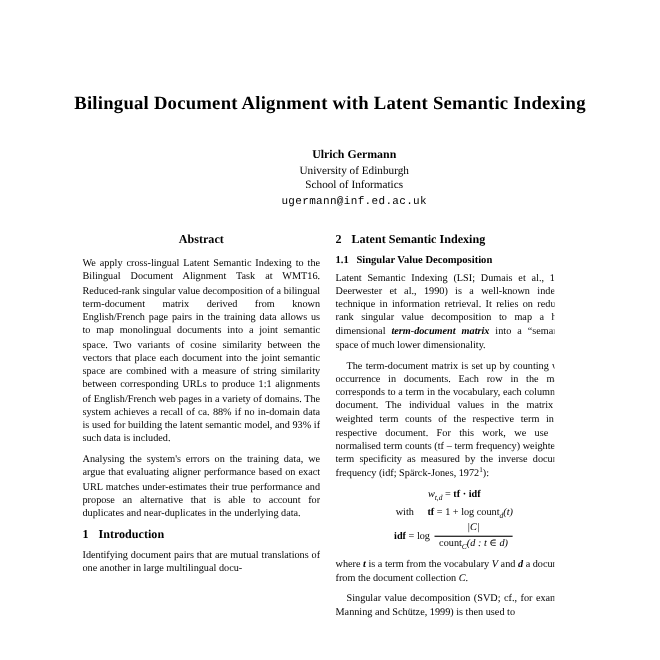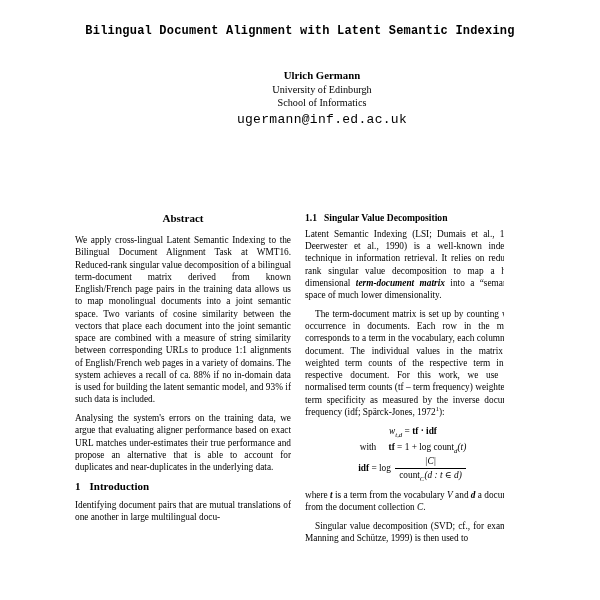--- a/index.html
+++ b/index.html
@@ -16,46 +16,45 @@
   }
   .page {
     position: relative;
     width: 600px;
     height: 600px;
     overflow: hidden;
   }
   
   .title {
     text-align: center;
-    font-size: 12px;
+    font-size: 17px;
     font-weight: bold;
     letter-spacing: 0.2px;
     margin: 0;
-    padding-top: 24px;
+    padding-top: 84px;
     line-height: 1.2;
-    font-family: Liberation Mono, monospace;
   }
   .authorblock {
     text-align: center;
     margin-top: 30px;
     line-height: 1.32;
     margin-left: 44px;
   }
   .author-name {
     font-size: 10.8px;
     font-weight: bold;
     display: block;
   }
   .author-line {
     font-size: 10.2px;
     display: block;
   }
   .author-email {
     font-family: "Liberation Mono", "DejaVu Sans Mono", monospace;
-    font-size: 13px;
+    font-size: 10px;
     display: block;
     letter-spacing: 0.3px;
     margin-top: 1px;
   }
   
   .columns {
     position: absolute;
     top: 212px;
     left: 0;
     width: 504px;
@@ -202,20 +201,23 @@
 
       <div class="sec-head sec-gap-top">
         <span class="num">1</span><span>Introduction</span>
       </div>
 
       <p class="para tight">Identifying document pairs that are mutual translations of one another in large multilingual docu-</p>
     </div>
 
     <div class="col col-right">
 
+      <div class="sec-head">
+        <span class="num">2</span><span>Latent Semantic Indexing</span>
+      </div>
 
       <div class="subsec-head">
         <span class="num">1.1</span><span>Singular Value Decomposition</span>
       </div>
 
       <p class="para"><span>Latent Semantic Indexing (LSI; Dumais et al., 1988; Deerwester et al., 1990) is a well-known indexing technique in information retrieval. It relies on reduced-rank singular value decomposition to map a high-dimensional </span><span class="ital">term-document matrix</span><span> into a “semantic” space of much lower dimensionality.</span></p>
 
       <p class="para indent"><span>The term-document matrix is set up by counting word occurrence in documents. Each row in the matrix corresponds to a term in the vocabulary, each column to a document. The individual values in the matrix are weighted term counts of the respective term in the respective document. For this work, we use log-normalised term counts (tf – term frequency) weighted by term specificity as measured by the inverse document frequency (idf; Spärck-Jones, 1972</span><sup>1</sup><span>):</span></p>
 
       <div class="eqblock">

